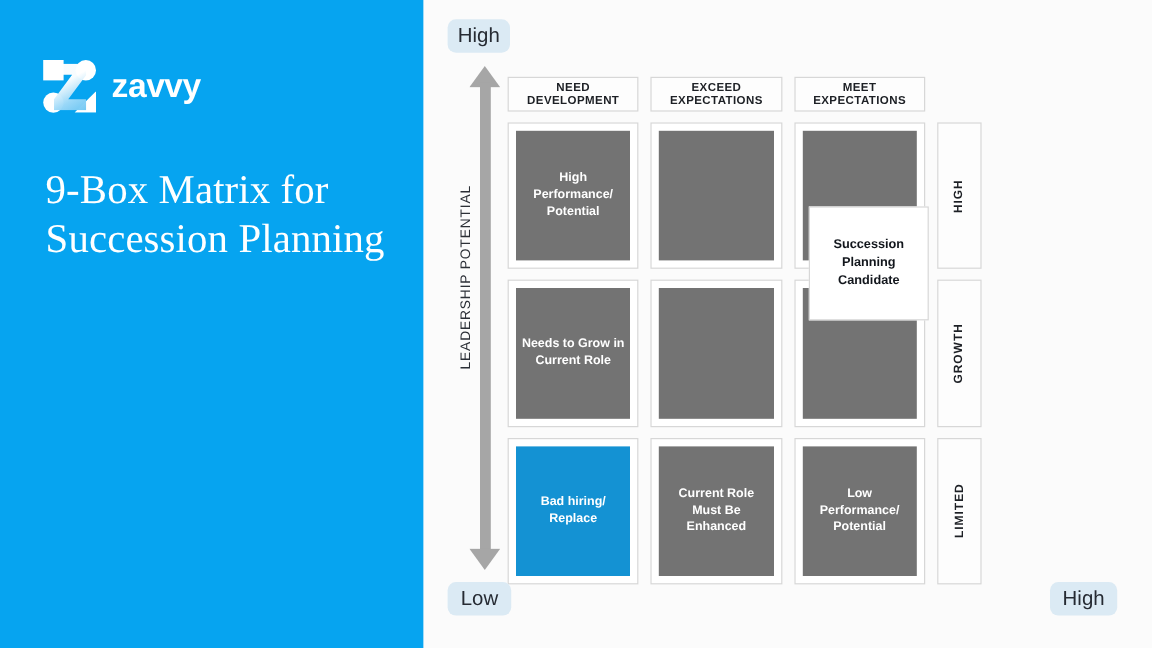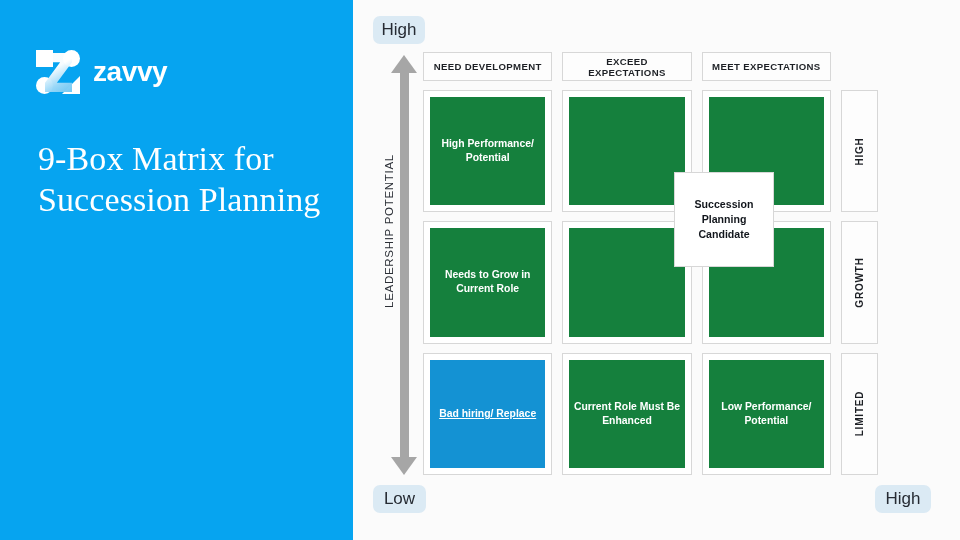--- a/index.html
+++ b/index.html
@@ -146,22 +146,22 @@
     text-align: center;
     font-size: 11.5px;
     letter-spacing: 0.7px;
     color: #2b2f36;
     transform: rotate(-90deg);
   }
 
   
   .grid {
     position: absolute;
-    left: 70px; top: 52px;
-    width: 455px; height: 423px;
+    left: 70px; top: 64px;
+    width: 395px; height: 423px;
     display: grid;
     grid-template-columns: 1fr 1fr 1fr 37px;
     grid-template-rows: 29px 1fr 1fr 1fr;
     column-gap: 10px;
     row-gap: 9px;
   }
   .col-head {
     border: 1px solid #d7d7d7;
     background: #fdfdfd;
     display: flex; align-items: center; justify-content: center;
@@ -185,22 +185,22 @@
     display: flex;
     align-items: center;
     justify-content: center;
     text-align: center;
     color: #ffffff;
     font-size: 10.4px;
     font-weight: bold;
     line-height: 14px;
     padding: 4px;
   }
-  .tile.light { background: #15803d; }
-  .tile.dark  { background: #1492D3; text-decoration: underline; }
+  .tile.light { background: #737373; }
+  .tile.dark  { background: #1492D3; }
 
   .row-label {
     border: 1px solid #d7d7d7;
     background: #fdfdfd;
     display: flex; align-items: center; justify-content: center;
   }
   .row-label span {
     transform: rotate(-90deg);
     white-space: nowrap;
     font-size: 10px;

